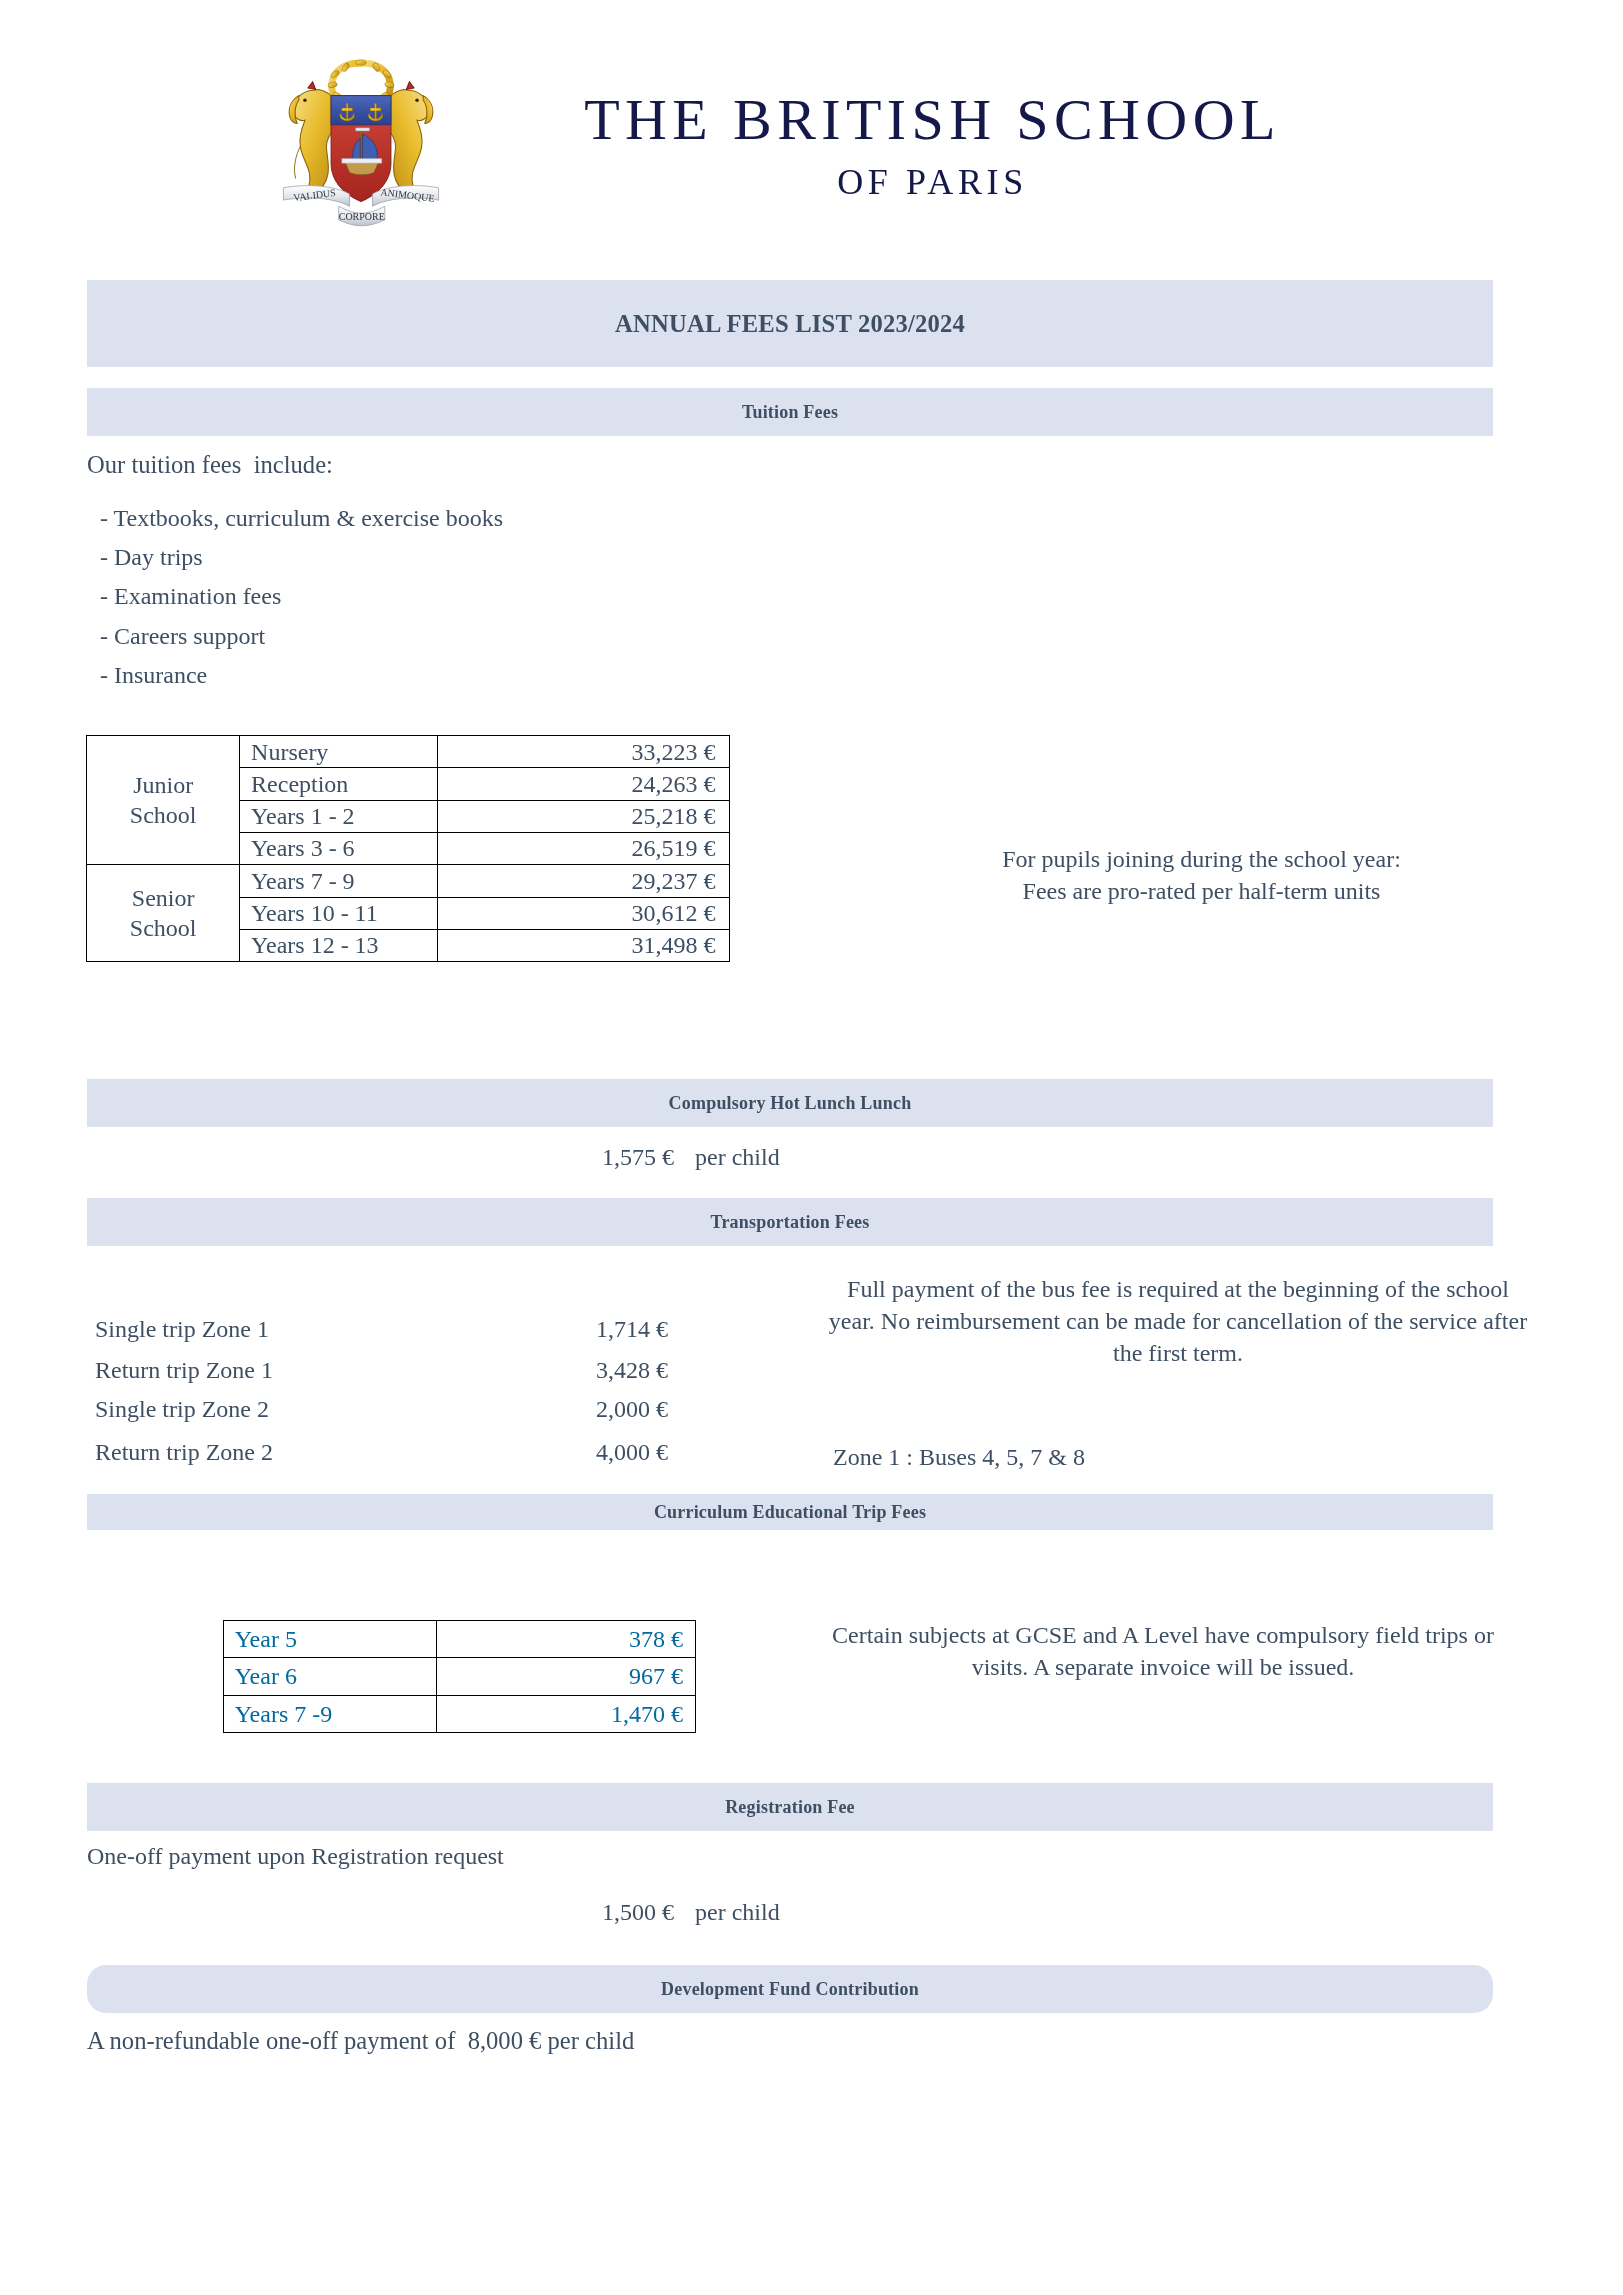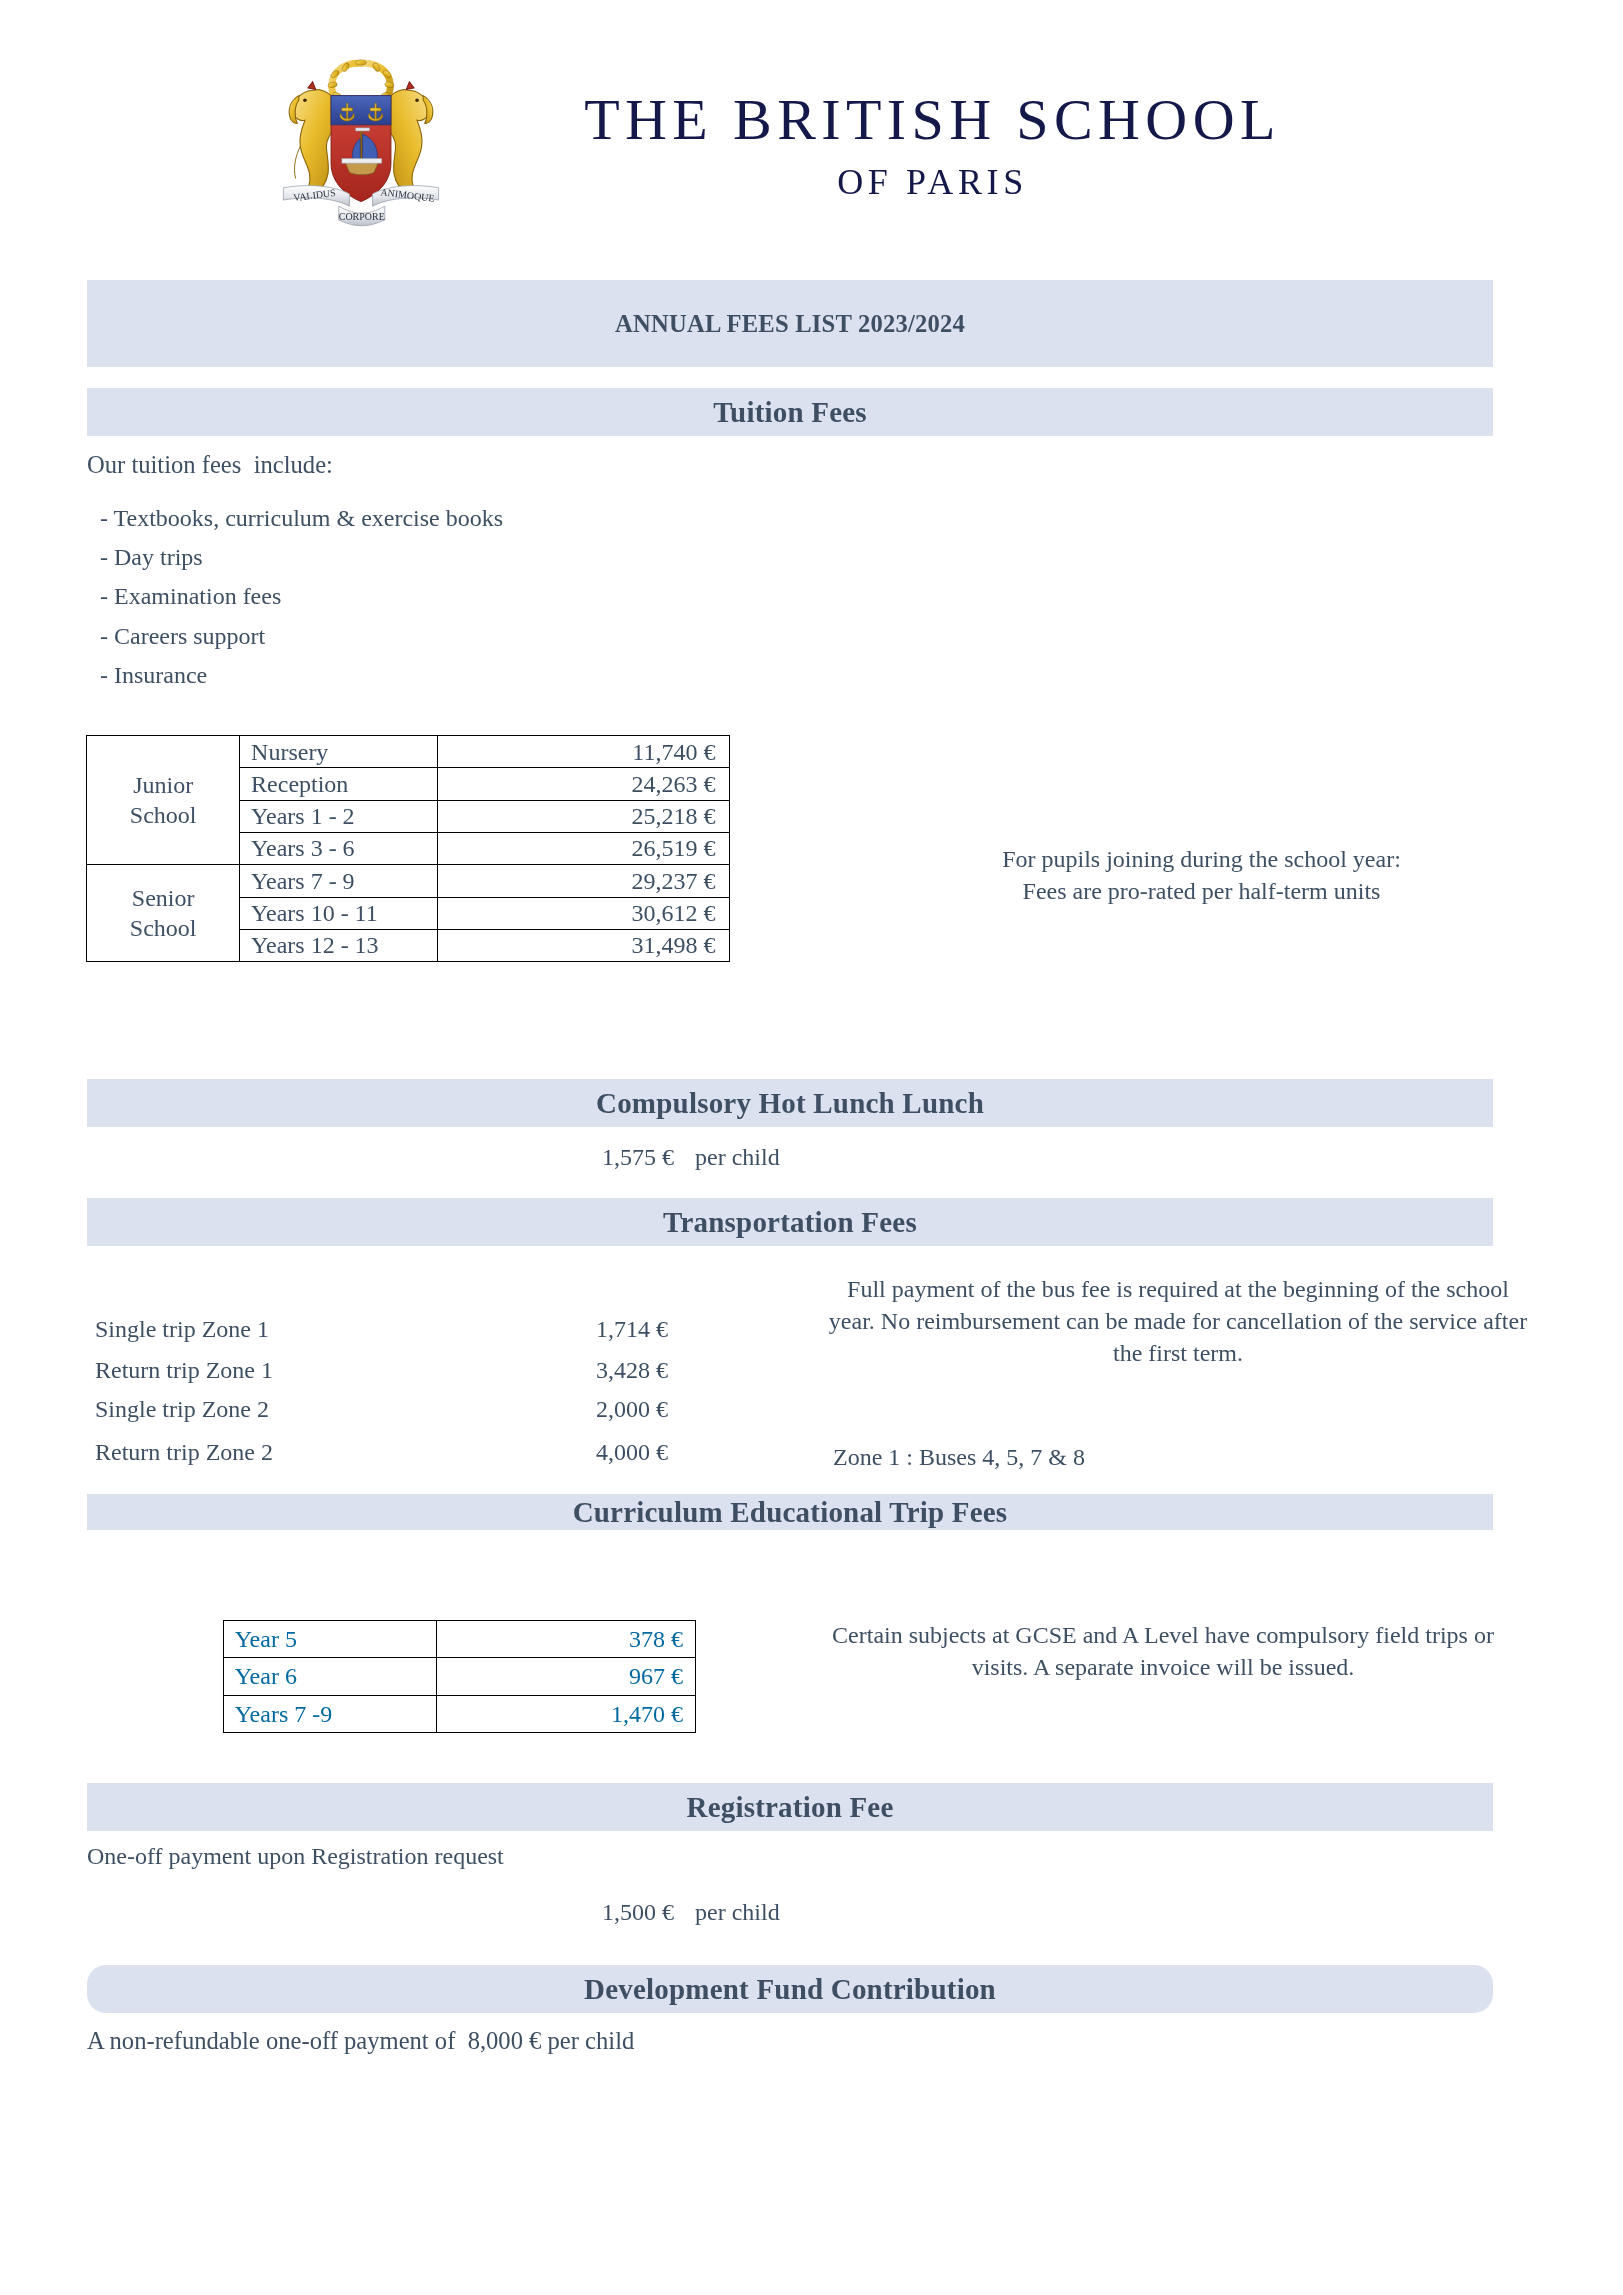--- a/index.html
+++ b/index.html
@@ -63,21 +63,21 @@
     align-items: center;
     justify-content: center;
     font-weight: bold;
     color: #3e4f63;
     letter-spacing: 0.2px;
   }
   .banner.title {
     font-size: 24.6px;
   }
   .banner.section {
-    font-size: 29px;
+    font-size: 18px;
   }
 
   
   .txt {
     position: absolute;
     color: #3e4f63;
     white-space: pre;
   }
   .f31 { font-size: 24px; }
   .f32 { font-size: 24.6px; }
@@ -286,21 +286,21 @@
 <div class="txt f31" style="left:100px; top:583px;">- Examination fees</div>
 <div class="txt f31" style="left:100px; top:623px;">- Careers support</div>
 <div class="txt f31" style="left:100px; top:662px;">- Insurance</div>
 
 <table class="fee" style="left:86px; top:735px;">
   <tbody>
     <tr>
       <td class="grp" rowspan="4" style="white-space:pre-line;">Junior
 School</td>
       <td class="lbl">Nursery</td>
-      <td class="val">11,740 €</td>
+      <td class="val">33,223 €</td>
     </tr>
     <tr>
       <td class="lbl">Reception</td>
       <td class="val">24,263 €</td>
     </tr>
     <tr>
       <td class="lbl">Years 1 - 2</td>
       <td class="val">25,218 €</td>
     </tr>
     <tr>

